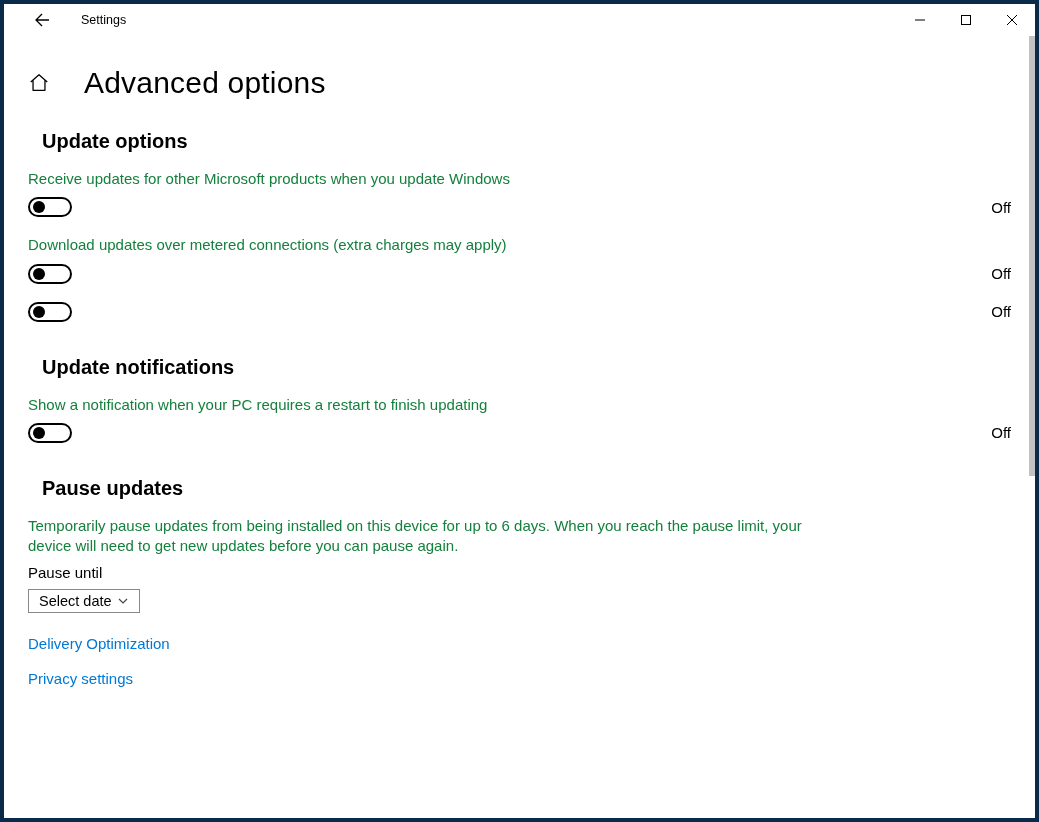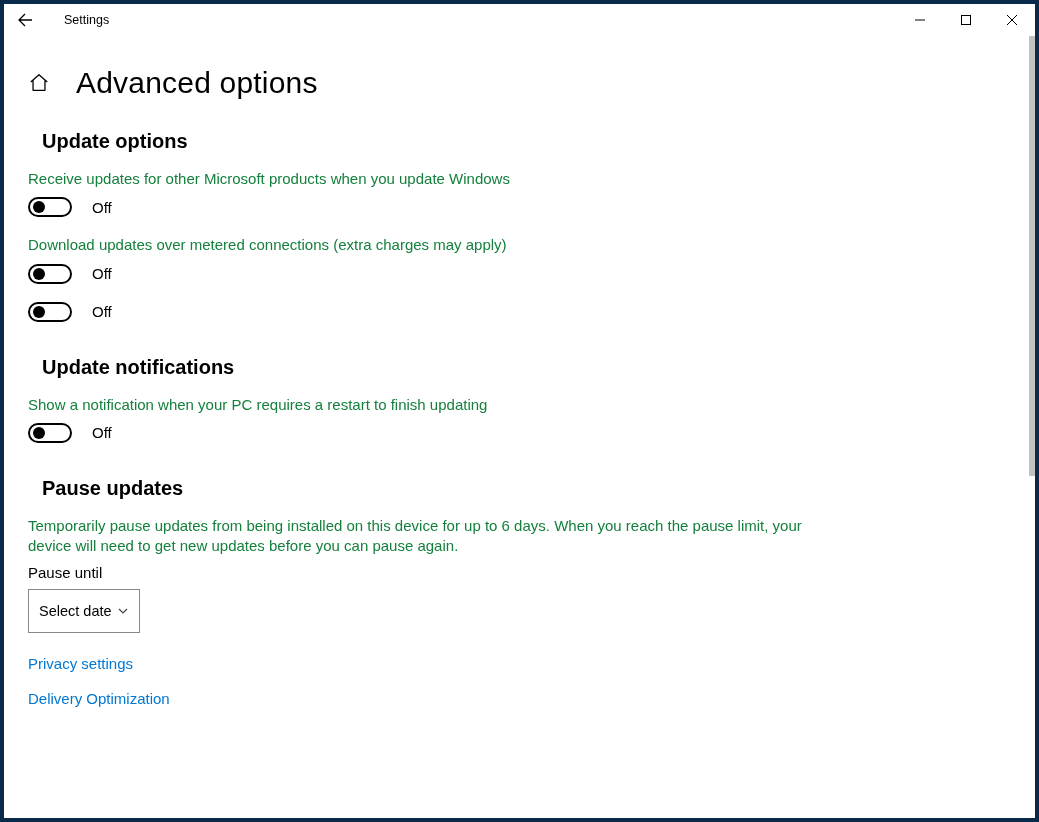--- a/index.html
+++ b/index.html
@@ -3,47 +3,47 @@
 <meta charset="utf-8">
 <style>
   * { box-sizing: border-box; }
   html, body { margin:0; padding:0; font-family: "Segoe UI", Arial, sans-serif; background:#0a1a2a; }
   .window {
     width:1039px; height:822px; background:#fff; position:relative;
     border:4px solid #0a2a4a; overflow:hidden;
   }
   .titlebar {
     height:32px; display:flex; align-items:center; justify-content:space-between;
-    padding-left:6px;
+    padding-left:23px;
   }
   .titlebar-left { display:flex; align-items:center; gap:24px; }
   .back-btn { width:30px; height:30px; display:flex; align-items:center; justify-content:center; cursor:pointer; }
   .app-title { font-size:12.5px; color:#000; }
   .win-controls { display:flex; }
   .win-btn { width:46px; height:32px; display:flex; align-items:center; justify-content:center; cursor:pointer; }
   .content { padding: 18px 24px 20px 24px; height:calc(100% - 32px); overflow:auto; }
-  .page-head { display:flex; align-items:center; gap:26px; margin-bottom:30px; margin-top:12px;}
+  .page-head { display:flex; align-items:center; gap:34px; margin-bottom:30px; margin-top:12px;}
   .home-icon { width:22px; height:22px; }
   h1 { font-size:30px; font-weight:400; margin:0; letter-spacing:0.2px;}
   h2 { font-size:20px; font-weight:600; margin:34px 0 16px 14px;}
   h2:first-of-type{ margin-top:8px;}
   .opt-desc { font-size:15px; color:#15803d; margin:10px 0 8px 0; line-height:1.35; max-width:980px;}
-  .toggle-row { display:flex; align-items:center; gap:20px; margin:6px 0 18px 0;}
+  .toggle-row { display:flex; align-items:center; gap:20px; margin:6px 0 18px 0;justify-content:space-between;}
   .toggle {
     width:44px; height:20px; border:2px solid #000; border-radius:20px; position:relative;
     background:#fff; cursor:pointer;
   }
   .toggle .knob {
     width:12px; height:12px; background:#000; border-radius:50%;
     position:absolute; top:2px; left:3px;
   }
   .toggle-label { font-size:15px; }
   .pause-label { font-size:15px; margin:8px 0 8px 0; }
   .dropdown {
-    border:1px solid #888; width:112px; height:44px; display:flex;
+    border:1px solid #888; width:112px; height:24px; display:flex;
     align-items:center; justify-content:space-between; padding:0 10px 0 10px;
     font-size:14.5px; cursor:pointer; background:#fff;
   }
   .chev { width:12px; height:12px; }
   .link { color:#0078d4; font-size:15px; margin:22px 0 0 0; cursor:pointer; display:block;}
   .link + .link { margin-top:18px;}
   
   .scroll-hint {
     position:absolute; right:0; top:32px; width:6px; height:440px; background:#c2c2c2;
   }
@@ -133,17 +133,17 @@
     <h2>Pause updates</h2>
     <div class="opt-desc" style="max-width:800px;">Temporarily pause updates from being installed on this device for up to 6 days. When you reach the pause limit, your device will need to get new updates before you can pause again.</div>
     <div class="pause-label">Pause until</div>
     <div class="dropdown">
       <span>Select date</span>
       <svg class="chev" viewBox="0 0 12 12">
           <path d="M2 4 L6 8 L10 4" stroke="#444" stroke-width="1.2" fill="none"></path>
         </svg>
     </div>
 
+    <a class="link">Delivery Optimization</a>
     <a class="link">Privacy settings</a>
-    <a class="link">Delivery Optimization</a>
 
   </div>
 </div>
 
 </body></html>

